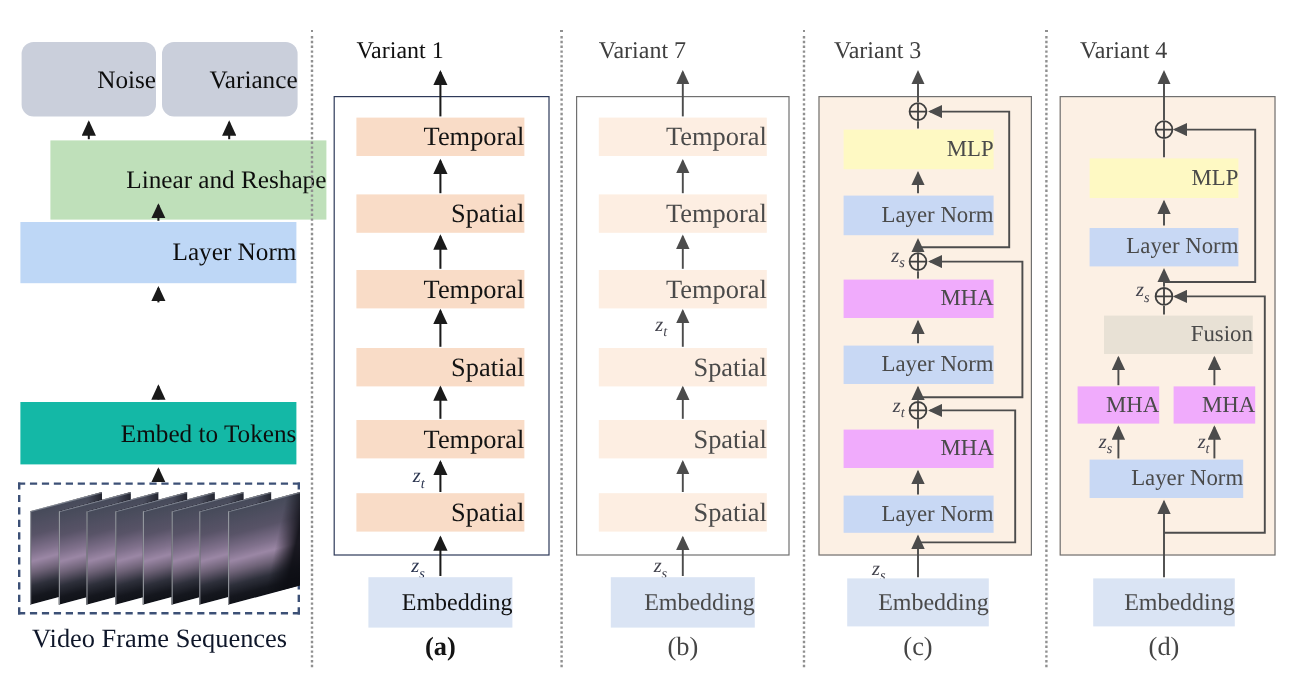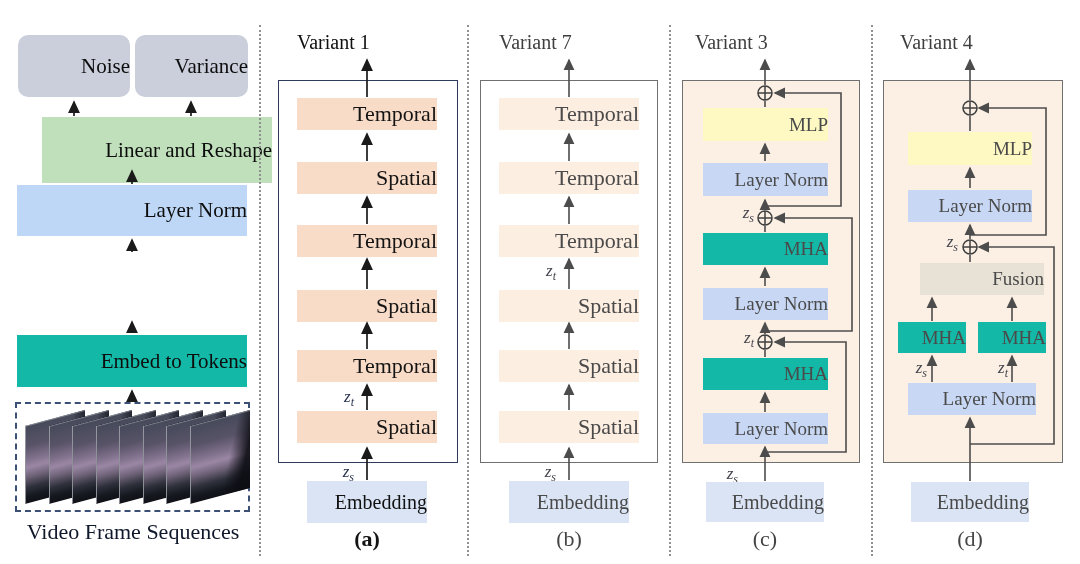--- a/index.html
+++ b/index.html
@@ -34,21 +34,21 @@
   .container{position:absolute;top:80px;height:383px;background:#ffffff;}
   .c-dark{border:1.5px solid #2e3a59;}
   .c-gray{border:1.3px solid #707070;}
   .c-peach{background:#fcf0e4;}
   .blk{font-size:22px;}
   .v1blk{left:297px;width:140px;height:32px;background:#f9dcc7;color:#141414;}
   .v2blk{left:499px;width:140px;height:32px;background:#fdeee2;color:#4a4a4a;}
   .v34{font-size:19px;color:#4a4a4a;}
   .mlp{background:#fef9c3;}
   .lnb{background:#c8d8f4;}
-  .mha{background:#14b8a6;}
+  .mha{background:#f0abfc;}
   .fus{background:#e8e1d5;margin-left:12px;}
   .emb{height:42px;background:#dae4f4;font-size:20px;}
   .emb-dark{color:#111;}
   .emb-gray{color:#4a4a4a;}
   .vcap{position:absolute;top:526px;width:60px;text-align:center;font-size:22px;}
   .cap-a{font-weight:bold;color:#141414;}
   .cap-g{color:#454545;}
   .zl{position:absolute;font-style:italic;font-size:17px;text-align:right;}
   .zl sub{font-size:12px;line-height:0;}
   .z-dark{color:#2b3550;}

